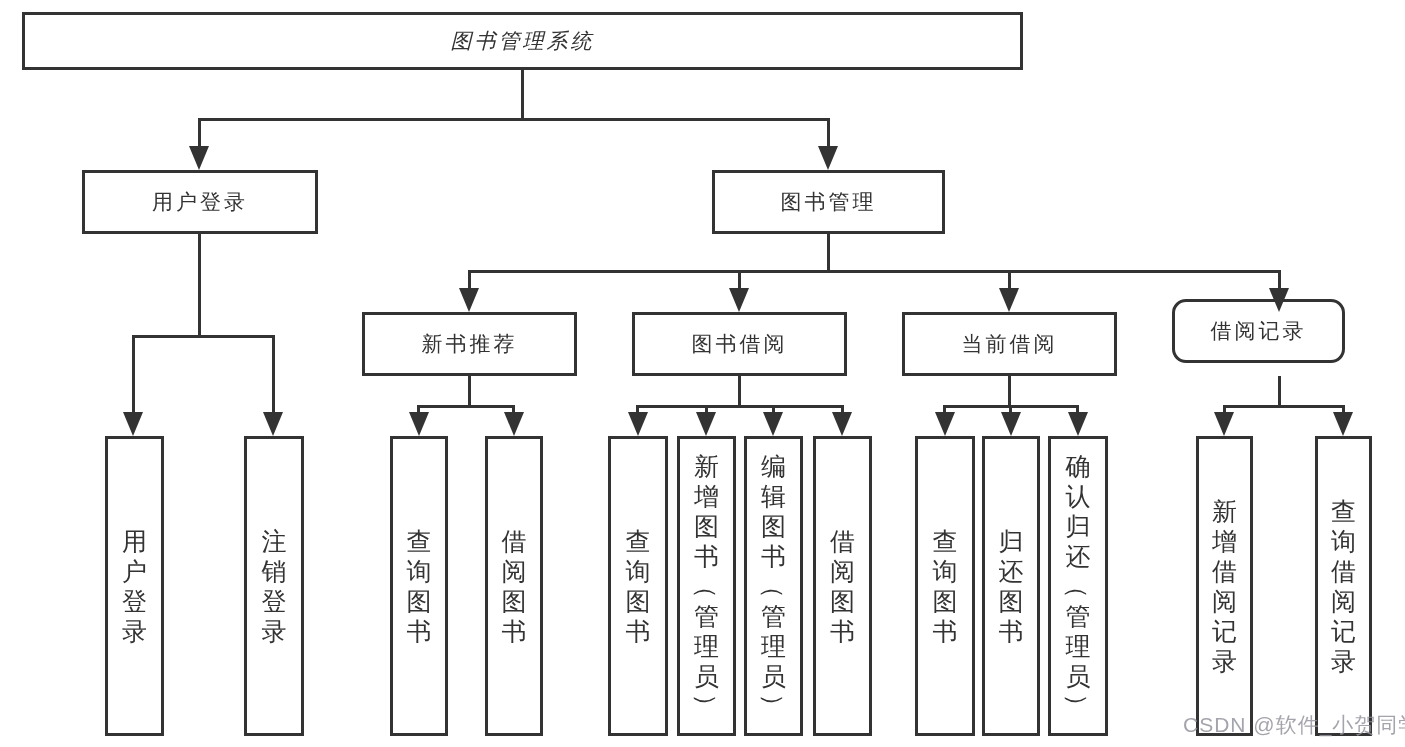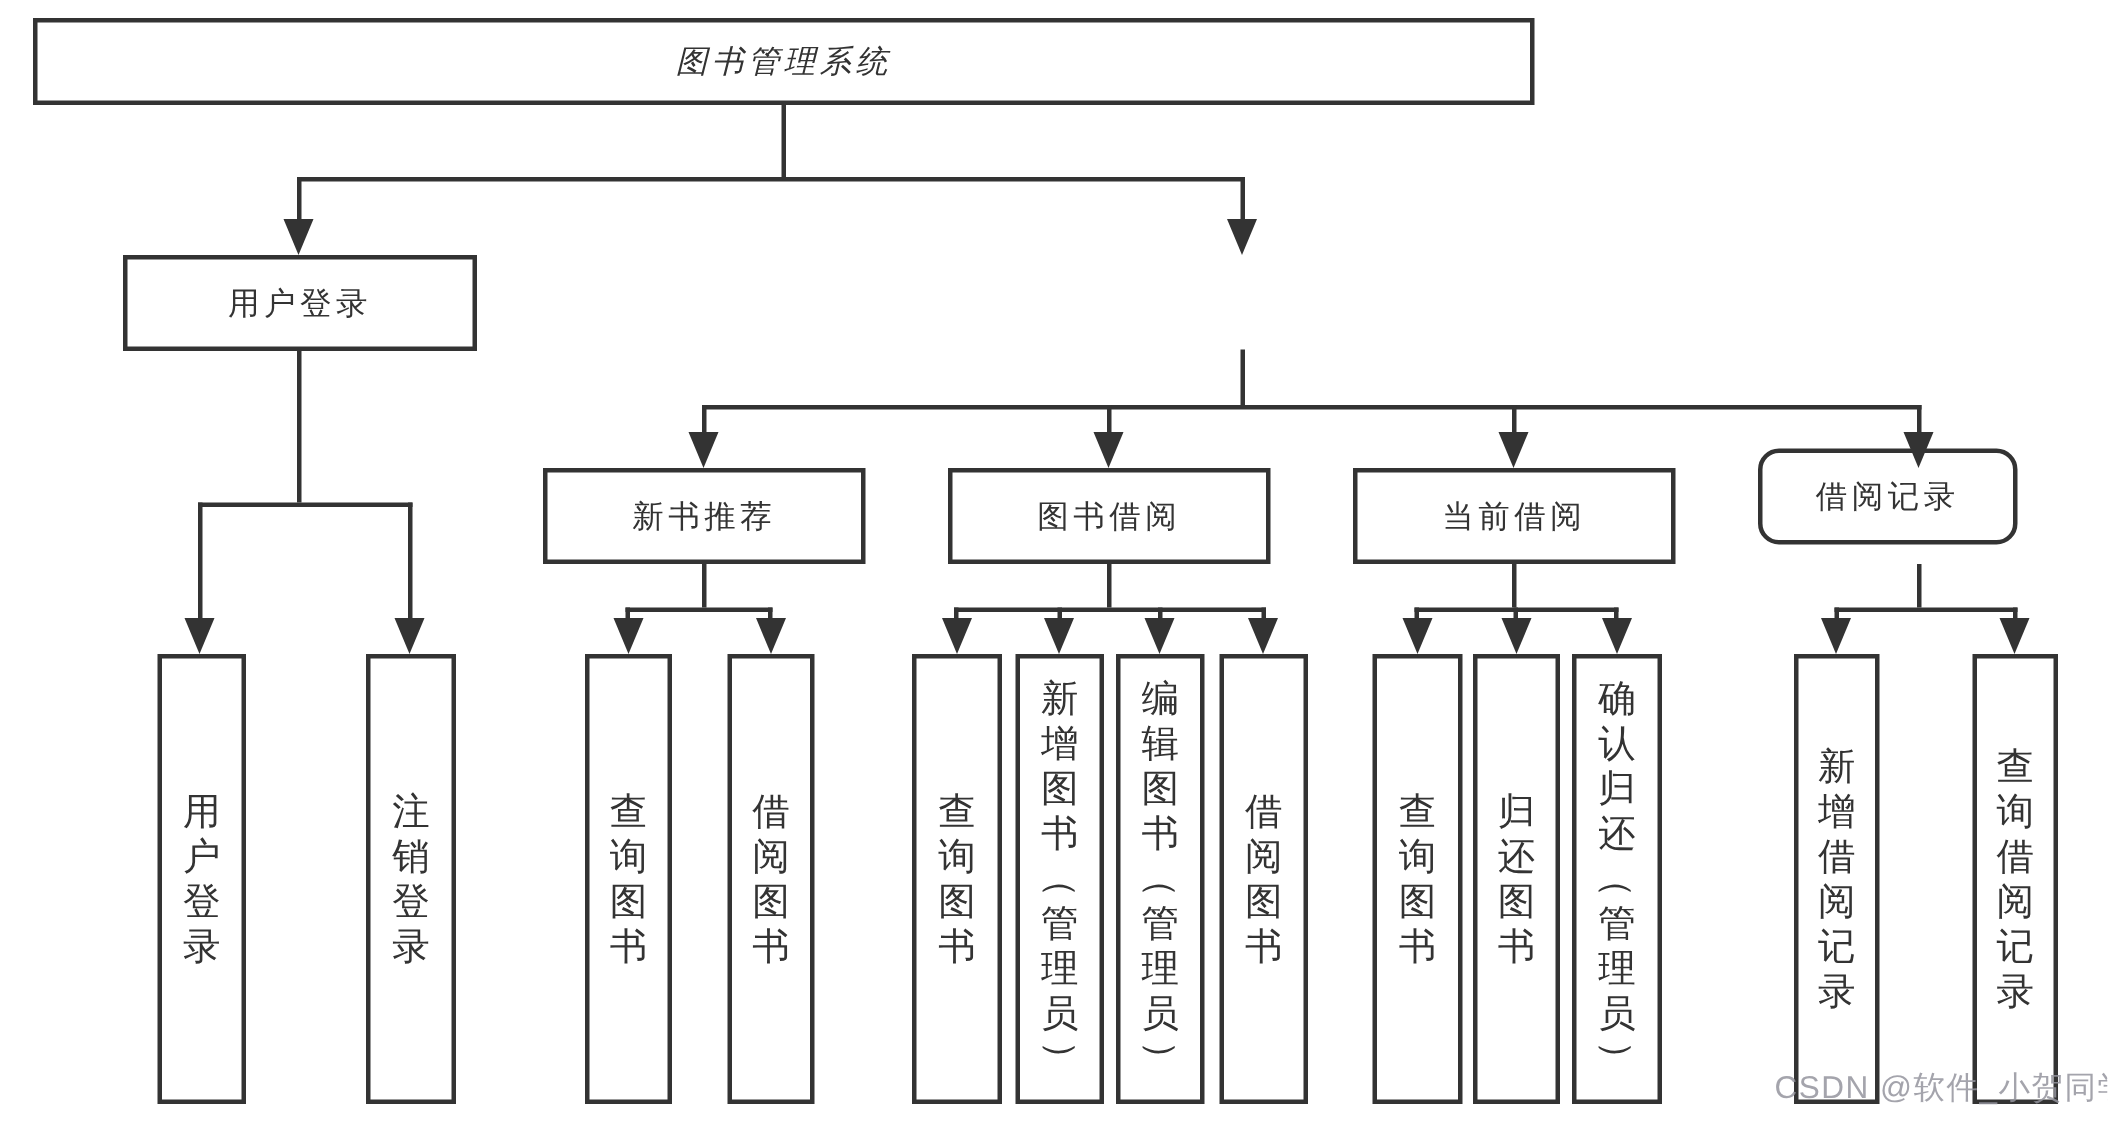--- a/index.html
+++ b/index.html
@@ -35,20 +35,23 @@
 <div id="canvas">
 
   <div class="box hbox" style="left:22px;top:12px;width:1001px;height:58px;font-style:italic;">
       <span>图书管理系统</span>
     </div>
 
   <div class="box hbox" style="left:82px;top:170px;width:236px;height:64px;align-items:center;">
       <span>用户登录</span>
     </div>
 
+  <div class="box hbox" style="left:712px;top:170px;width:233px;height:64px;">
+      <span>图书管理</span>
+    </div>
 
   <div class="box hbox" style="left:362px;top:312px;width:215px;height:64px;">
       <span>新书推荐</span>
     </div>
 
   <div class="box hbox" style="left:902px;top:312px;width:215px;height:64px;">
       <span>当前借阅</span>
     </div>
 
   <div class="box hbox" style="left:632px;top:312px;width:215px;height:64px;">

